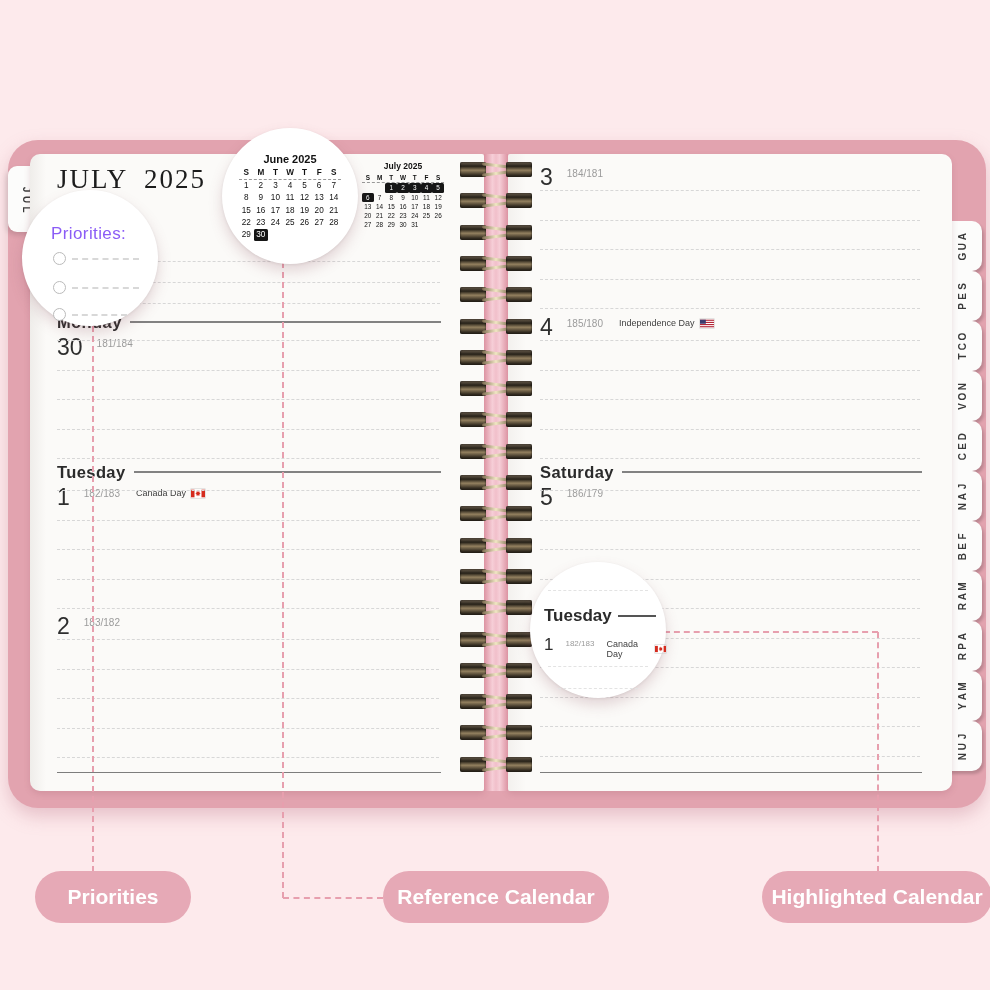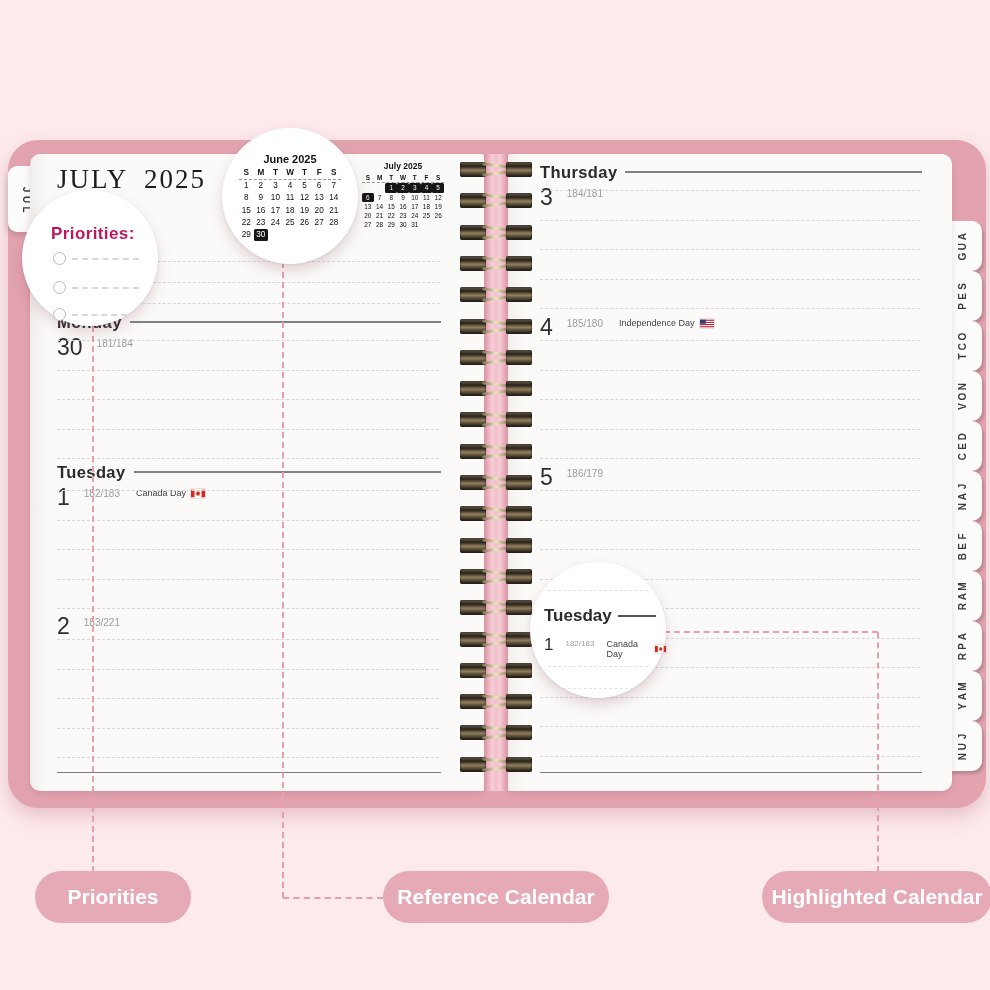--- a/index.html
+++ b/index.html
@@ -66,21 +66,21 @@
   .cal-july .cal-row{font-size:6.4px;line-height:9.3px;}
   .cal-june{position:absolute;left:17px;top:25px;width:102px;}
   .cal-june .cal-title{font-size:11px;margin-bottom:2px;}
   .cal-june .cal-row{font-size:8.2px;line-height:12.2px;}
   
   .mag{position:absolute;width:136px;height:136px;border-radius:50%;background:#fff;z-index:8;
        box-shadow:0 7px 14px rgba(140,80,95,.22),0 1px 3px rgba(0,0,0,.08);}
   .mag-prior{left:22px;top:190px;}
   .mag-cal{left:222px;top:128px;}
   .mag-tue{left:530px;top:562px;}
-  .prio-label{position:absolute;left:29px;top:34px;font-size:17px;font-weight:bold;color:#be185d;letter-spacing:.4px;}
+  .prio-label{position:absolute;left:29px;top:34px;font-size:17px;font-weight:normal;color:#8b5cf6;letter-spacing:.4px;}
   .prow{position:absolute;left:31px;width:86px;display:flex;align-items:center;}
   .pcirc{width:11px;height:11px;border:1.5px solid #bbb;border-radius:50%;background:#fff;flex:none;}
   .pline{flex:1;border-top:2px dashed #d8d8d8;margin-left:6px;}
   .c3-faint{position:absolute;left:18px;width:100px;border-top:1.4px dashed #e3e3e3;}
   .c3-head{position:absolute;left:14px;top:44px;width:112px;display:flex;align-items:center;gap:6px;}
   .c3-name{font-size:17px;font-weight:bold;color:#2b2b2b;}
   .c3-line{flex:1;height:1.8px;background:#555;}
   .c3-row{position:absolute;left:14px;top:74px;display:flex;align-items:flex-start;}
   .c3-num{font-size:17px;color:#2e2e2e;line-height:18px;}
   .c3-doy{font-size:8px;color:#9b9b9b;margin:3px 0 0 12px;}
@@ -291,34 +291,30 @@
   <i class="rule" style="top: 28px;"></i>
       <i class="rule" style="top: 57.5px;"></i>
       <i class="rule" style="top: 87px;"></i>
       <i class="rule" style="top: 116.5px;"></i>
       <i class="rule" style="top: 146px;"></i>
     </div>
 
   <div class="dayblock" style="left:57px;top:611px;width:384px;">
     <div class="dnumrow">
         <span class="dnum">2</span>
-        <span class="ddoy">183/221</span>
+        <span class="ddoy">183/182</span>
       </div>
   <i class="rule" style="top: 28px;"></i>
       <i class="rule" style="top: 57.5px;"></i>
       <i class="rule" style="top: 87px;"></i>
       <i class="rule" style="top: 116.5px;"></i>
       <i class="rule" style="top: 146px;"></i>
     </div>
 
   <div class="dayblock" style="left:540px;top:162px;width:382px;">
-    <div class="dhead">
-        <span class="dname">Thursday</span>
-        <i class="dline"></i>
-      </div>
     <div class="dnumrow">
         <span class="dnum">3</span>
         <span class="ddoy">184/181</span>
       </div>
   <i class="rule" style="top: 28px;"></i>
       <i class="rule" style="top: 57.5px;"></i>
       <i class="rule" style="top: 87px;"></i>
       <i class="rule" style="top: 116.5px;"></i>
       <i class="rule" style="top: 146px;"></i>
     </div>
@@ -340,20 +336,24 @@
       </span>
     </div>
   <i class="rule" style="top: 28px;"></i>
       <i class="rule" style="top: 57.5px;"></i>
       <i class="rule" style="top: 87px;"></i>
       <i class="rule" style="top: 116.5px;"></i>
       <i class="rule" style="top: 146px;"></i>
     </div>
 
   <div class="dayblock" style="left:540px;top:462px;width:382px;">
+    <div class="dhead">
+        <span class="dname">Saturday</span>
+        <i class="dline"></i>
+      </div>
     <div class="dnumrow">
         <span class="dnum">5</span>
         <span class="ddoy">186/179</span>
       </div>
   <i class="rule" style="top: 28px;"></i>
       <i class="rule" style="top: 57.5px;"></i>
       <i class="rule" style="top: 87px;"></i>
       <i class="rule" style="top: 116.5px;"></i>
       <i class="rule" style="top: 146px;"></i>
       <i class="rule" style="top: 175.5px;"></i>

